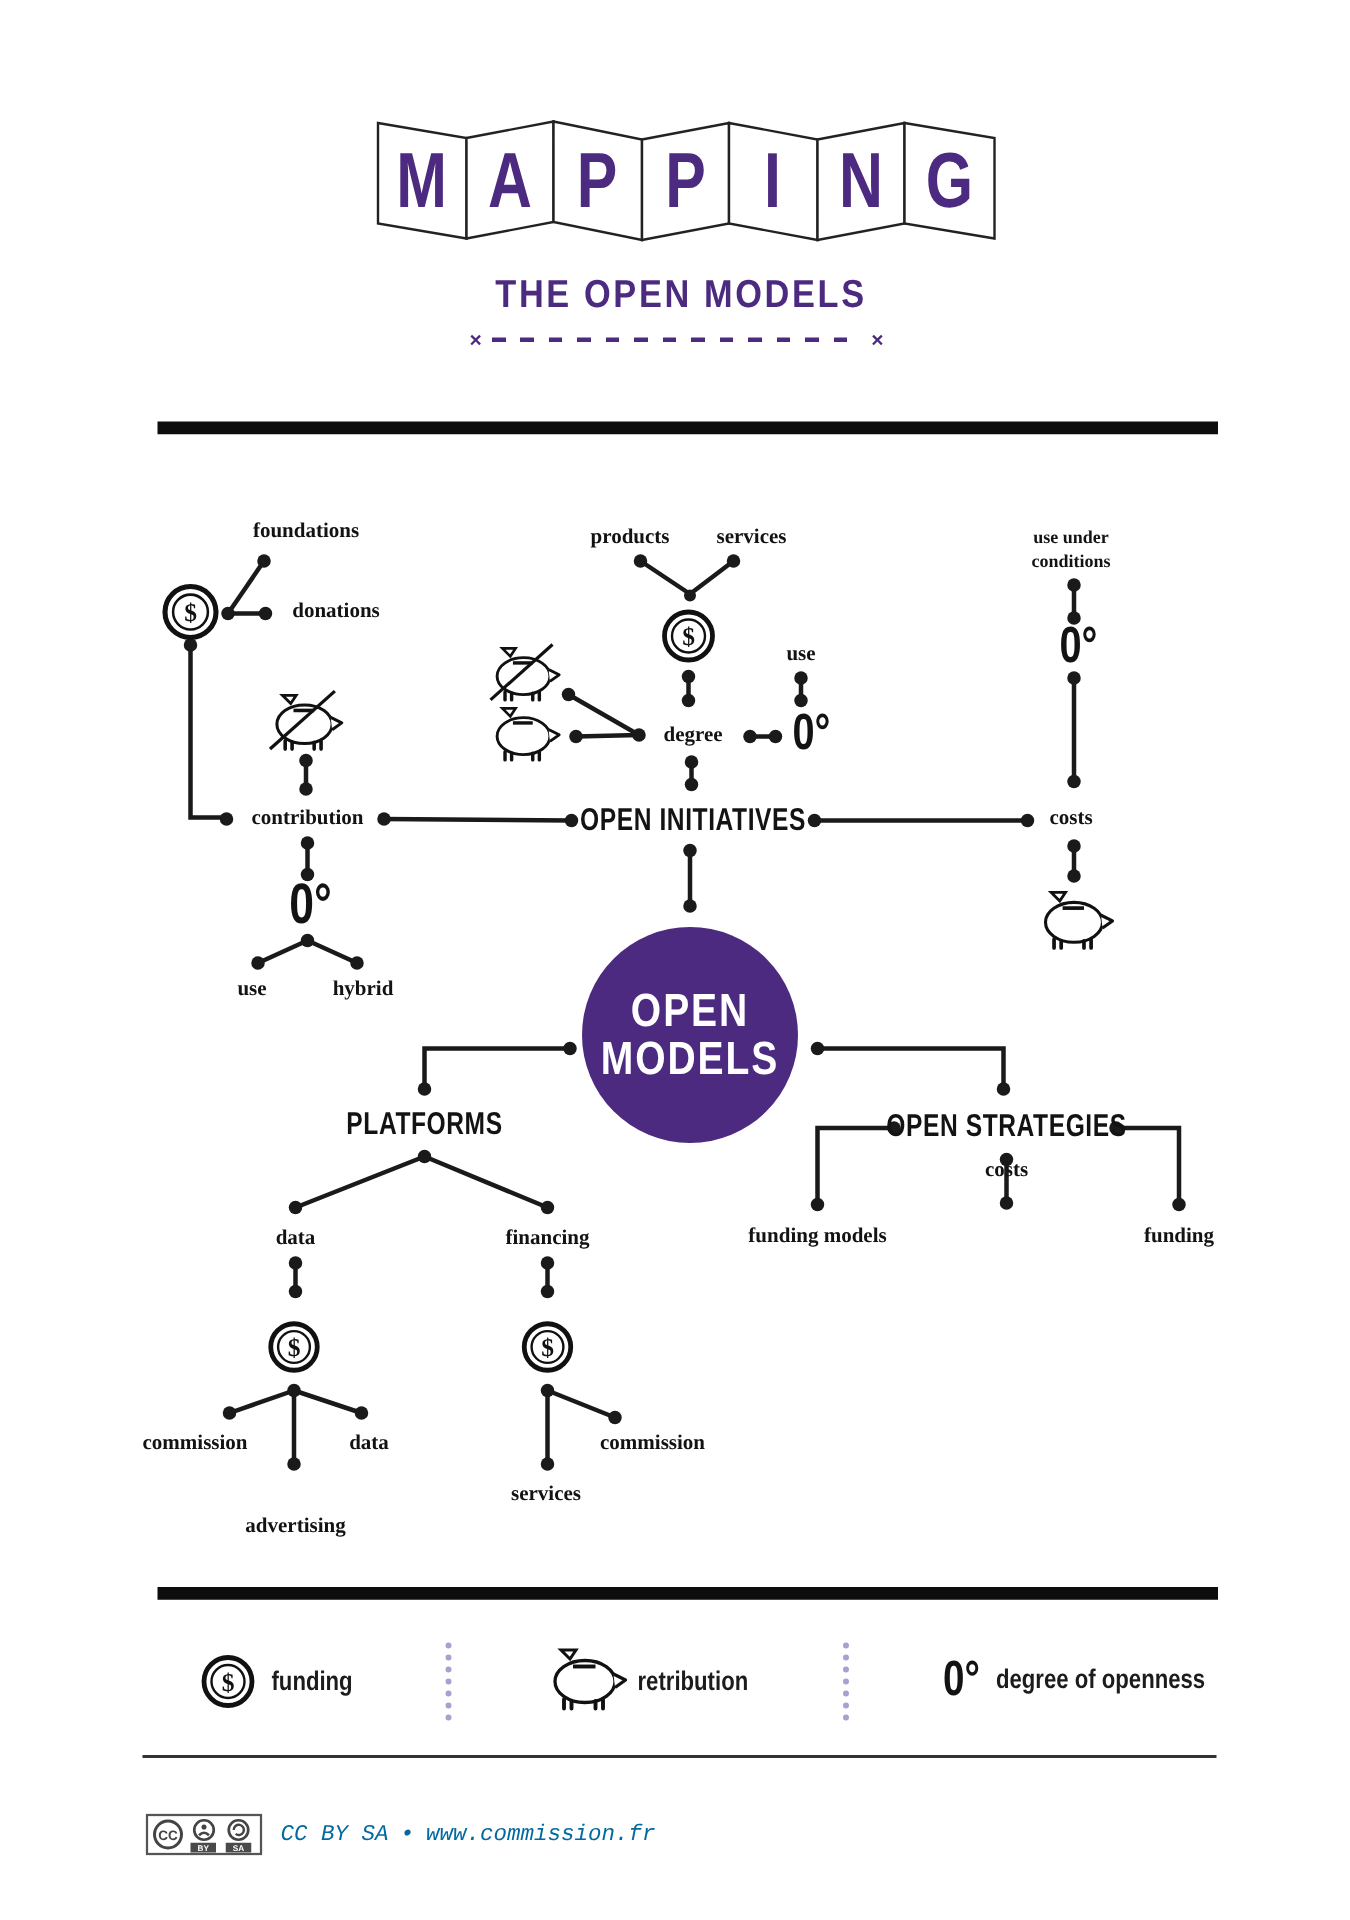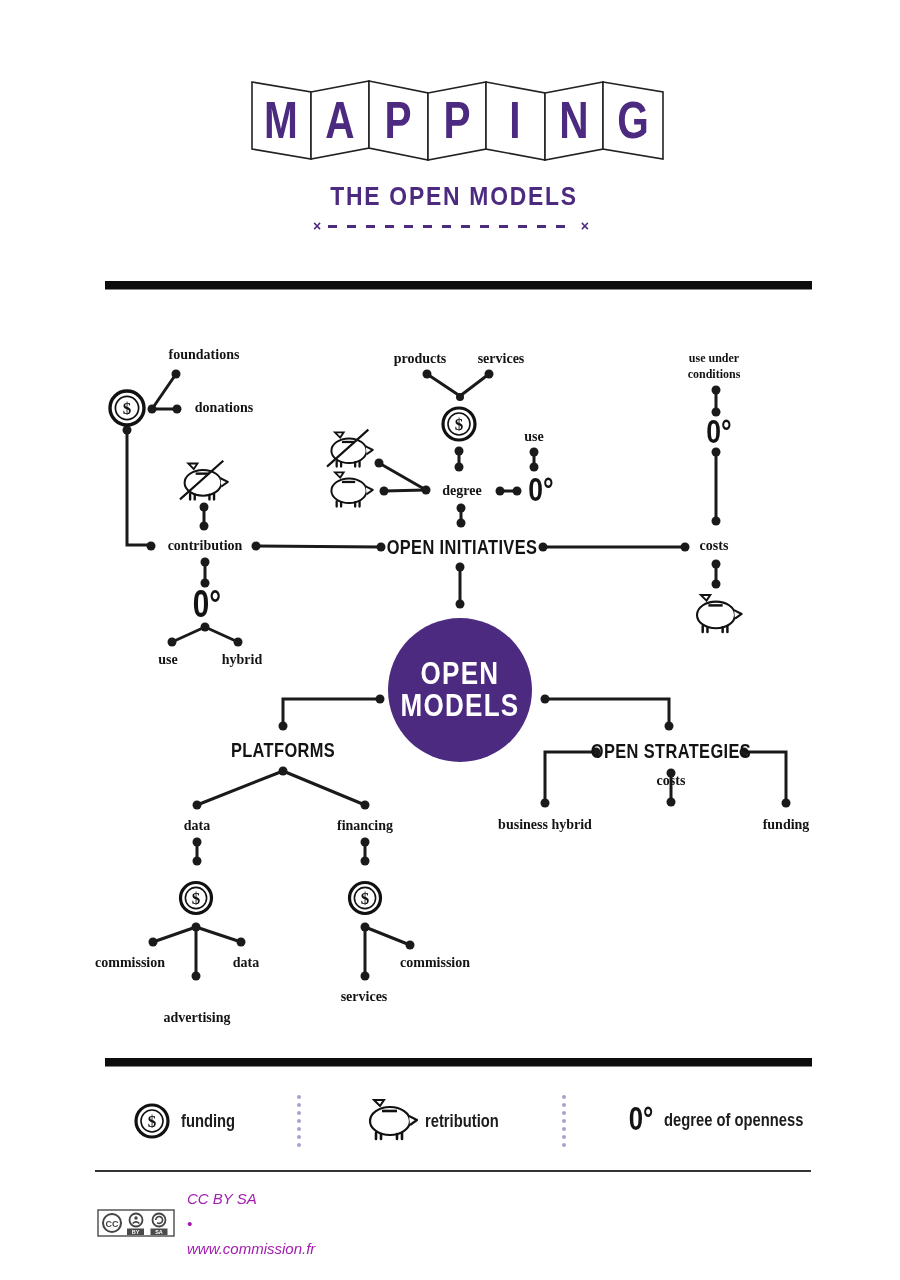--- a/index.html
+++ b/index.html
@@ -33,22 +33,22 @@
   .dash-line{flex:1;height:3px;
        background:repeating-linear-gradient(90deg,#4c2a80 0 9px,transparent 9px 19px);}
   .legend-label{position:absolute;transform:translateY(-50%) scaleX(0.82);
        transform-origin:left center;font-family:"Liberation Sans",sans-serif;
        font-weight:700;font-size:18px;color:#1c1c1c;white-space:nowrap;}
   .legend-deg{position:absolute;transform:translate(-50%,-50%) scaleX(0.78);
        font-family:"Liberation Sans",sans-serif;font-weight:700;font-size:33px;
        color:#131313;}
   .divider{position:absolute;width:0;height:52px;border-left:4px dotted #a9a0d0;}
   .footer-text{position:absolute;left:187px;top:1223px;transform:translateY(-50%);
-       font-family:Liberation Sans, sans-serif;font-style:italic;font-size:15px;
-       color:#a21caf;display:flex;gap:8px;white-space:nowrap;flex-direction:column;}
+       font-family:Liberation Mono, monospace;font-style:italic;font-size:15px;
+       color:#0369a1;display:flex;gap:8px;white-space:nowrap;}
   .banner-letter{font-family:"Liberation Sans",sans-serif;font-weight:700;
        font-size:52px;fill:#4c2a80;text-anchor:middle;}
   .coin-text{font-family:"Liberation Serif",serif;font-weight:700;font-size:17px;
        text-anchor:middle;fill:#111;}
   .cc-small{font-family:"Liberation Sans",sans-serif;font-weight:700;text-anchor:middle;}
 </style>
 </head>
 <body>
 
 <div id="page">
@@ -290,21 +290,21 @@
   <div class="branch" style="left:283px;top:750px">PLATFORMS</div>
   <div class="lbl" style="left:197px;top:826px">data</div>
   <div class="lbl" style="left:365px;top:826px">financing</div>
   <div class="lbl" style="left:130px;top:963px">commission</div>
   <div class="lbl" style="left:246px;top:963px">data</div>
   <div class="lbl" style="left:197px;top:1018px">advertising</div>
   <div class="lbl" style="left:364px;top:997px">services</div>
   <div class="lbl" style="left:435px;top:963px">commission</div>
 
   <div class="branch" style="left:671px;top:751px">OPEN STRATEGIES</div>
-  <div class="lbl" style="left:545px;top:825px">business hybrid</div>
+  <div class="lbl" style="left:545px;top:825px">funding models</div>
   <div class="lbl" style="left:671px;top:781px">costs</div>
   <div class="lbl" style="left:786px;top:825px">funding</div>
 
   <div class="legend-label" style="left:181px;top:1121px">funding</div>
   <div class="divider" style="left:297px;top:1095px"></div>
   <div class="legend-label" style="left:425px;top:1121px">retribution</div>
   <div class="divider" style="left:562px;top:1095px"></div>
   <div class="legend-deg" style="left:641px;top:1119px">0°</div>
   <div class="legend-label" style="left:664px;top:1120px">degree of openness</div>
 

